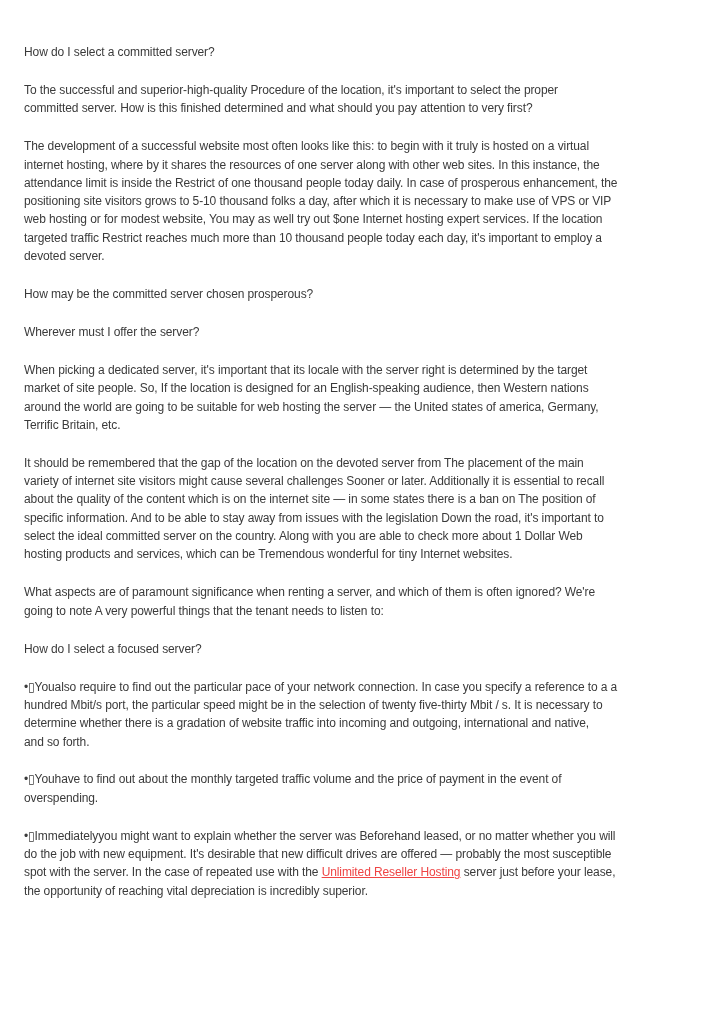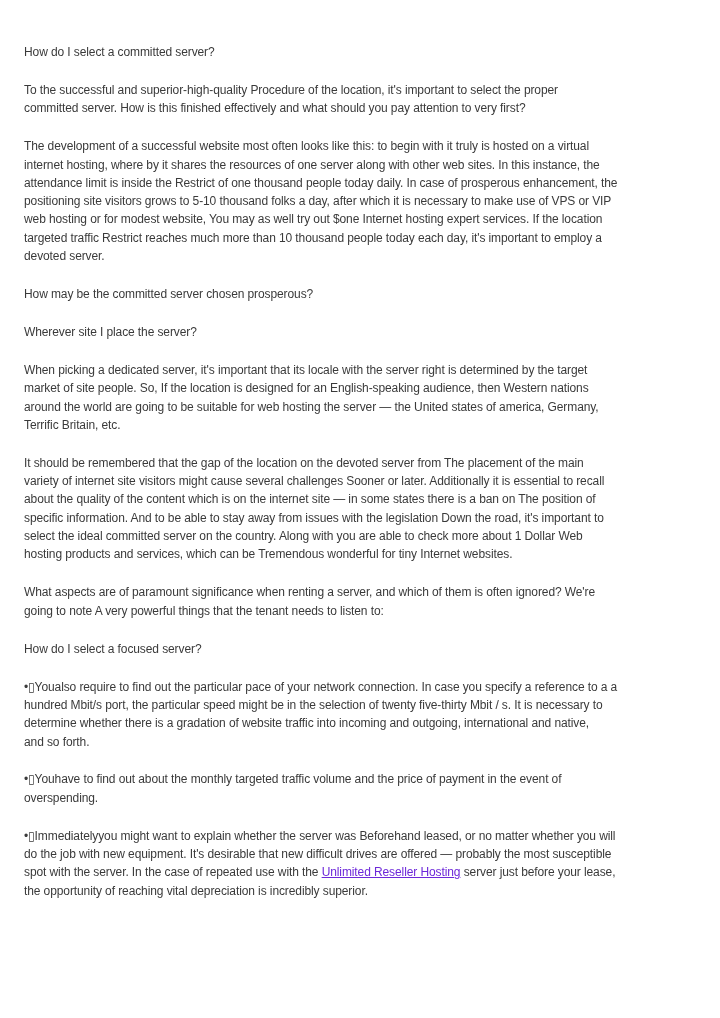--- a/index.html
+++ b/index.html
@@ -29,30 +29,30 @@
     text-decoration: underline;
     cursor: pointer;
   }
 </style>
 </head>
 <body>
 
 <div class="page" style="color: rgb(58, 58, 58); background: rgb(255, 255, 255);">
     <p class="para"><span>How do I select a committed server?</span></p>
     <p class="para"><span>To the successful and superior-high-quality Procedure of the location, it's important to select the proper
-committed server. How is this finished effectively and what should you pay attention to very first?</span></p>
+committed server. How is this finished determined and what should you pay attention to very first?</span></p>
     <p class="para"><span>The development of a successful website most often looks like this: to begin with it truly is hosted on a virtual
 internet hosting, where by it shares the resources of one server along with other web sites. In this instance, the
 attendance limit is inside the Restrict of one thousand people today daily. In case of prosperous enhancement, the
 positioning site visitors grows to 5-10 thousand folks a day, after which it is necessary to make use of VPS or VIP
 web hosting or for modest website, You may as well try out $one Internet hosting expert services. If the location
 targeted traffic Restrict reaches much more than 10 thousand people today each day, it's important to employ a
 devoted server.</span></p>
     <p class="para"><span>How may be the committed server chosen prosperous?</span></p>
-    <p class="para"><span>Wherever site I place the server?</span></p>
+    <p class="para"><span>Wherever must I offer the server?</span></p>
     <p class="para"><span>When picking a dedicated server, it's important that its locale with the server right is determined by the target
 market of site people. So, If the location is designed for an English-speaking audience, then Western nations
 around the world are going to be suitable for web hosting the server — the United states of america, Germany,
 Terrific Britain, etc.</span></p>
     <p class="para"><span>It should be remembered that the gap of the location on the devoted server from The placement of the main
 variety of internet site visitors might cause several challenges Sooner or later. Additionally it is essential to recall
 about the quality of the content which is on the internet site — in some states there is a ban on The position of
 specific information. And to be able to stay away from issues with the legislation Down the road, it's important to
 select the ideal committed server on the country. Along with you are able to check more about 1 Dollar Web
 hosting products and services, which can be Tremendous wonderful for tiny Internet websites.</span></p>
@@ -60,15 +60,15 @@
 going to note A very powerful things that the tenant needs to listen to:</span></p>
     <p class="para"><span>How do I select a focused server?</span></p>
     <p class="para"><span>•▯Youalso require to find out the particular pace of your network connection. In case you specify a reference to a a
 hundred Mbit/s port, the particular speed might be in the selection of twenty five-thirty Mbit / s. It is necessary to
 determine whether there is a gradation of website traffic into incoming and outgoing, international and native,
 and so forth.</span></p>
     <p class="para"><span>•▯Youhave to find out about the monthly targeted traffic volume and the price of payment in the event of
 overspending.</span></p>
     <p class="para"><span>•▯Immediatelyyou might want to explain whether the server was Beforehand leased, or no matter whether you will
 do the job with new equipment. It's desirable that new difficult drives are offered — probably the most susceptible
-spot with the server. In the case of repeated use with the </span><a href="#" style="color: #6d28d9;">Unlimited Reseller Hosting</a><span> server just before your lease,
+spot with the server. In the case of repeated use with the </span><a href="#" style="color: #ef4444;">Unlimited Reseller Hosting</a><span> server just before your lease,
 the opportunity of reaching vital depreciation is incredibly superior.</span></p>
   </div>
 
 </body></html>

